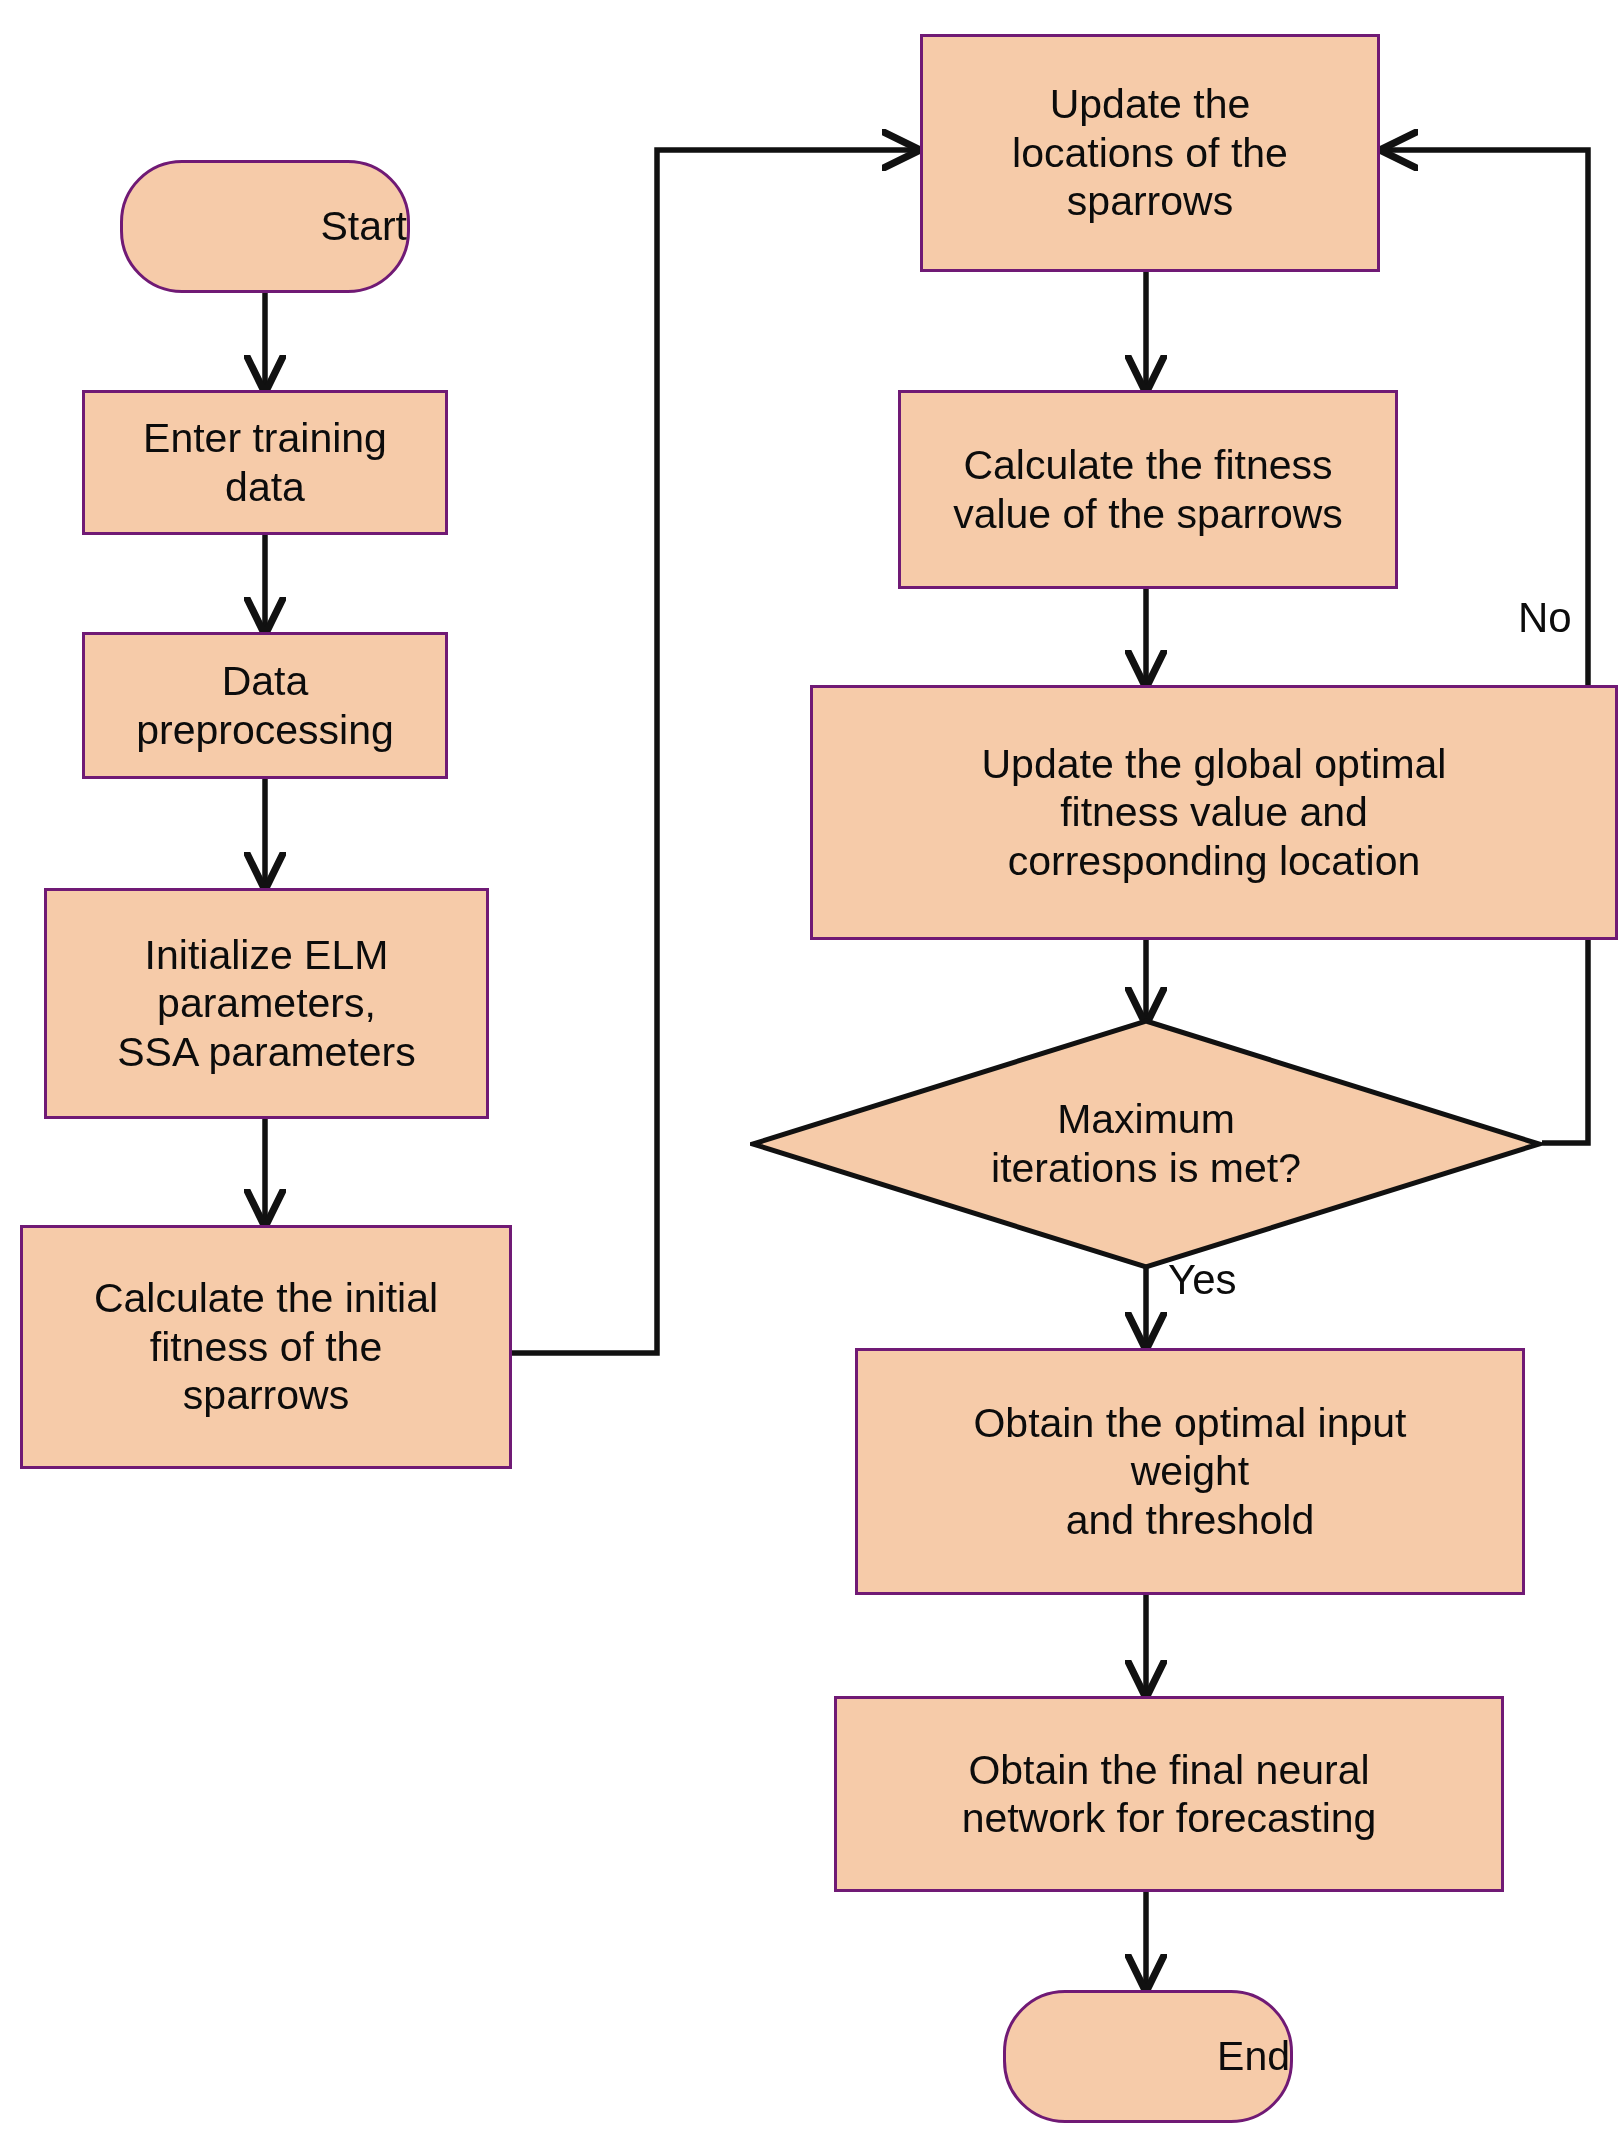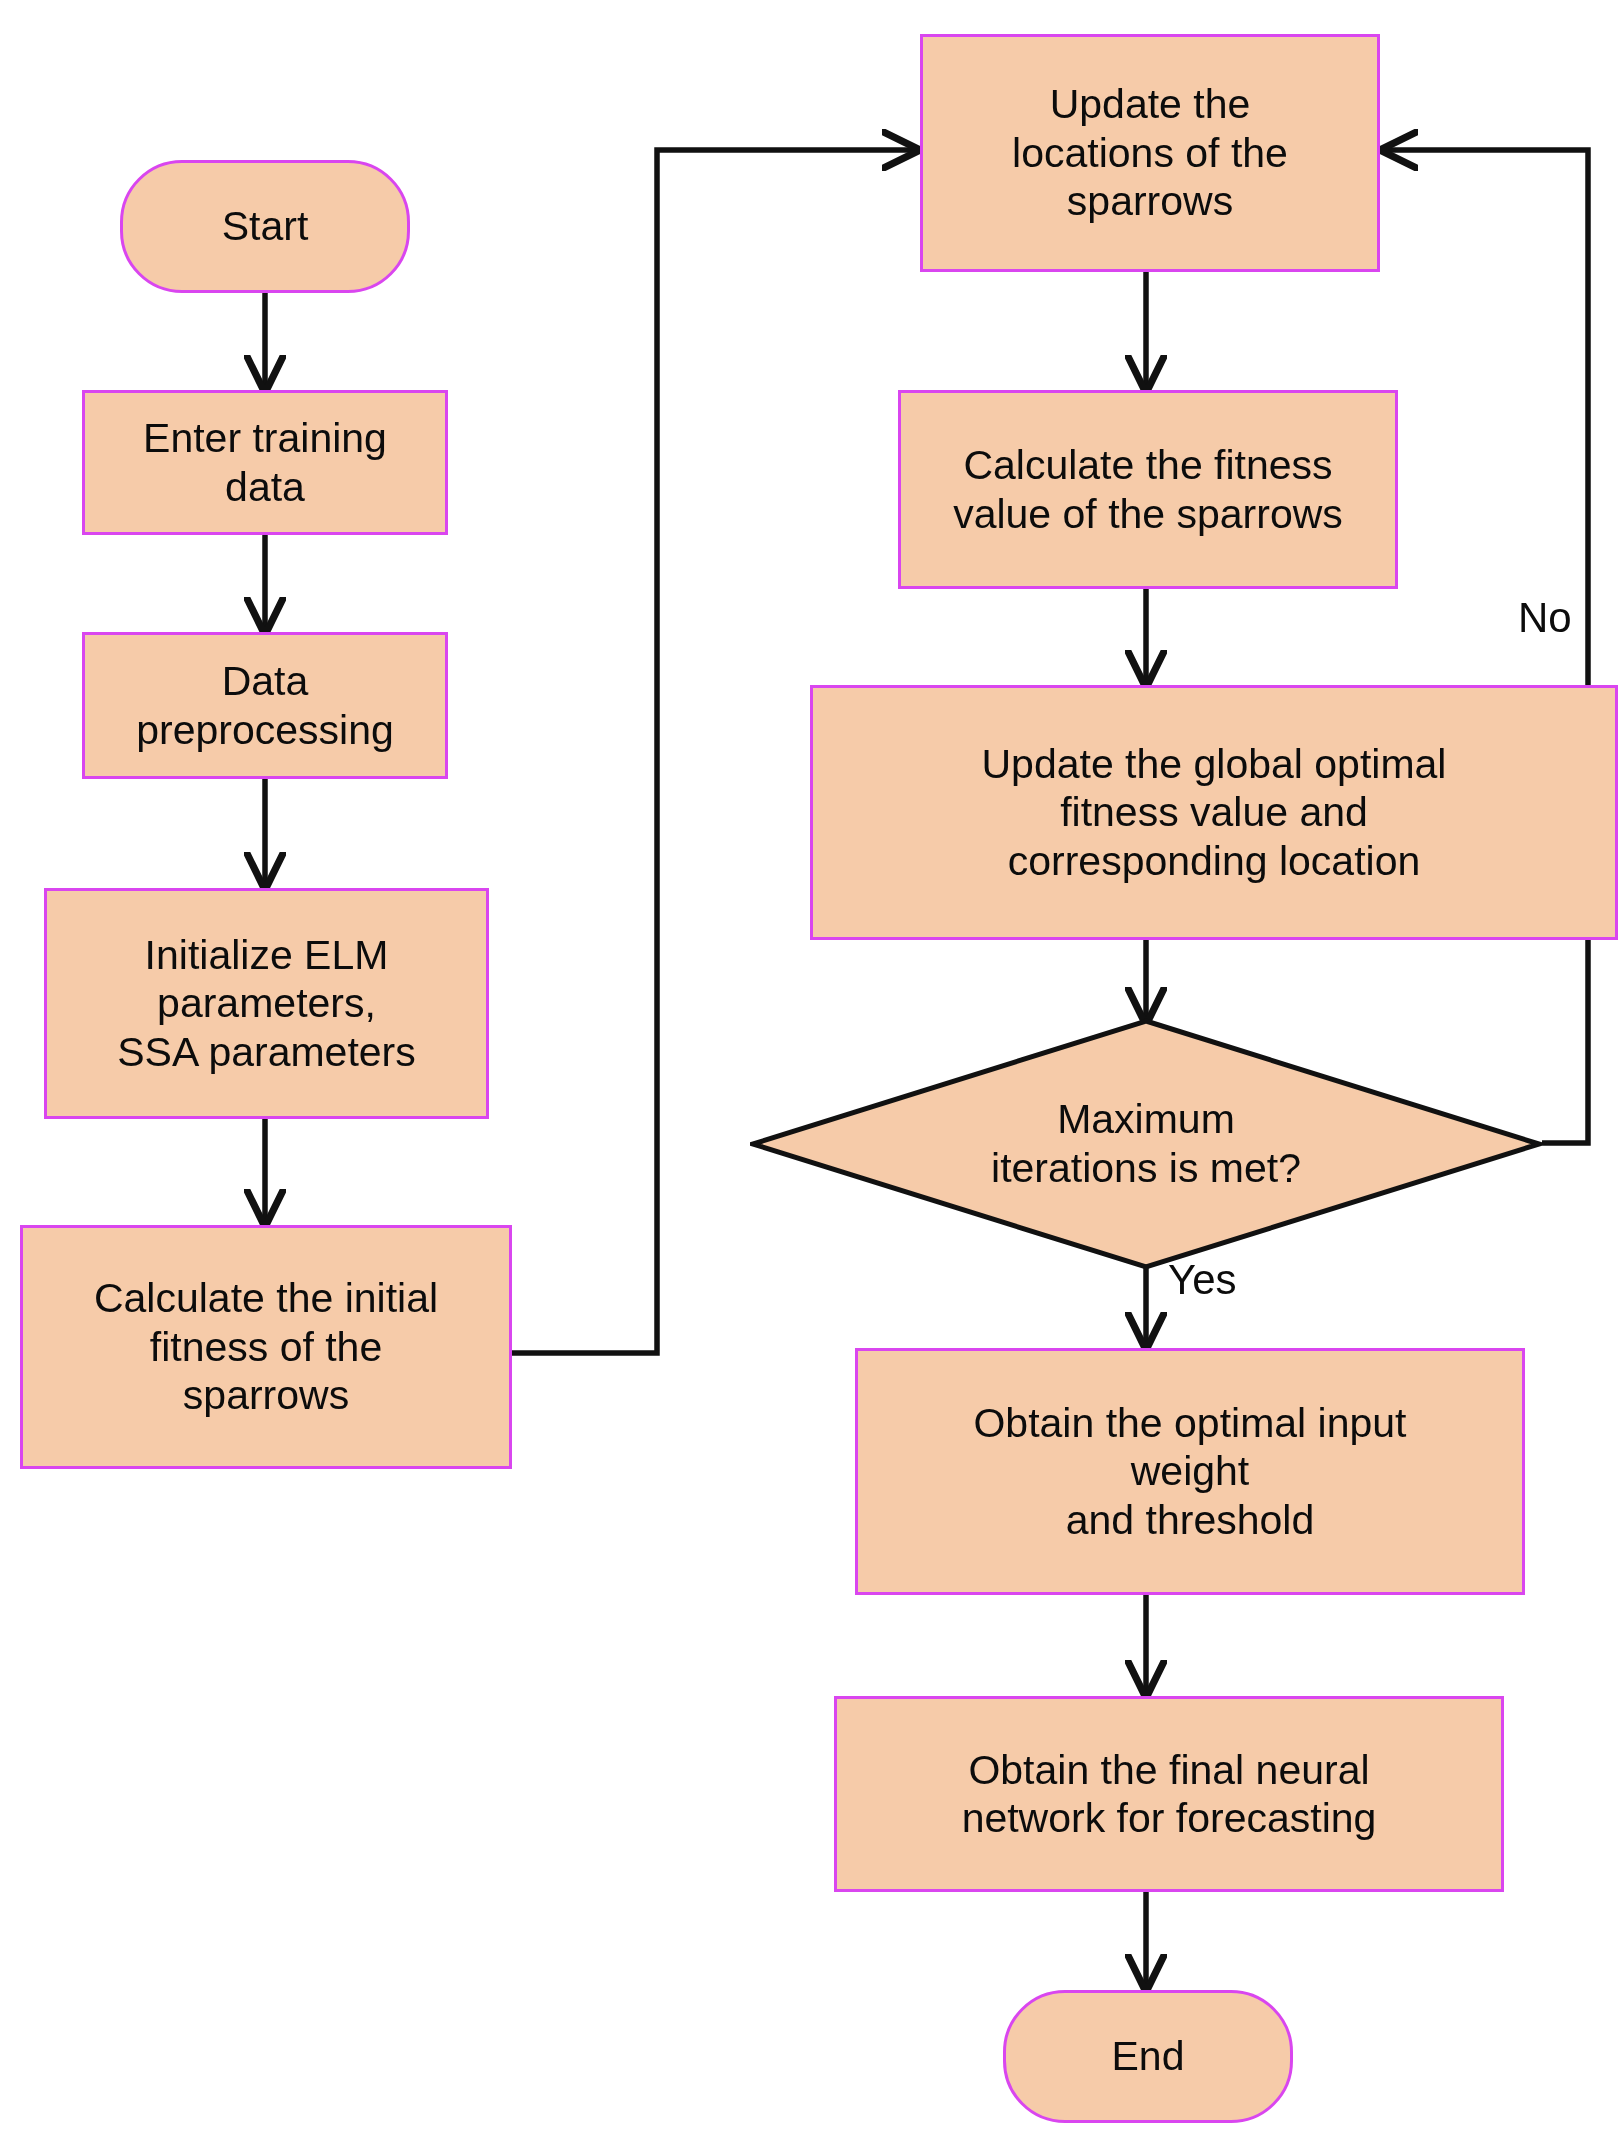--- a/index.html
+++ b/index.html
@@ -21,33 +21,34 @@
     left: 0;
     top: 0;
     width: 1621px;
     height: 2129px;
     pointer-events: none;
   }
   .node {
     position: absolute;
     box-sizing: border-box;
     background: #F6CBA9;
-    border: 3px solid #d946ef;
+    border: 3px solid #701a75;
     display: flex;
     align-items: center;
     justify-content: center;
     text-align: center;
     color: #0c0c0c;
     font-size: 41px;
     line-height: 1.18;
     white-space: pre-line;
     z-index: 2;
   }
   .node.terminator {
     border-radius: 62px;
+    justify-content: flex-end;
   }
   .node.diamond {
     background: transparent;
     border: none;
   }
   .node.diamond .diamond-shape {
     position: absolute;
     left: 0; top: 0;
     width: 100%;
     height: 100%;

